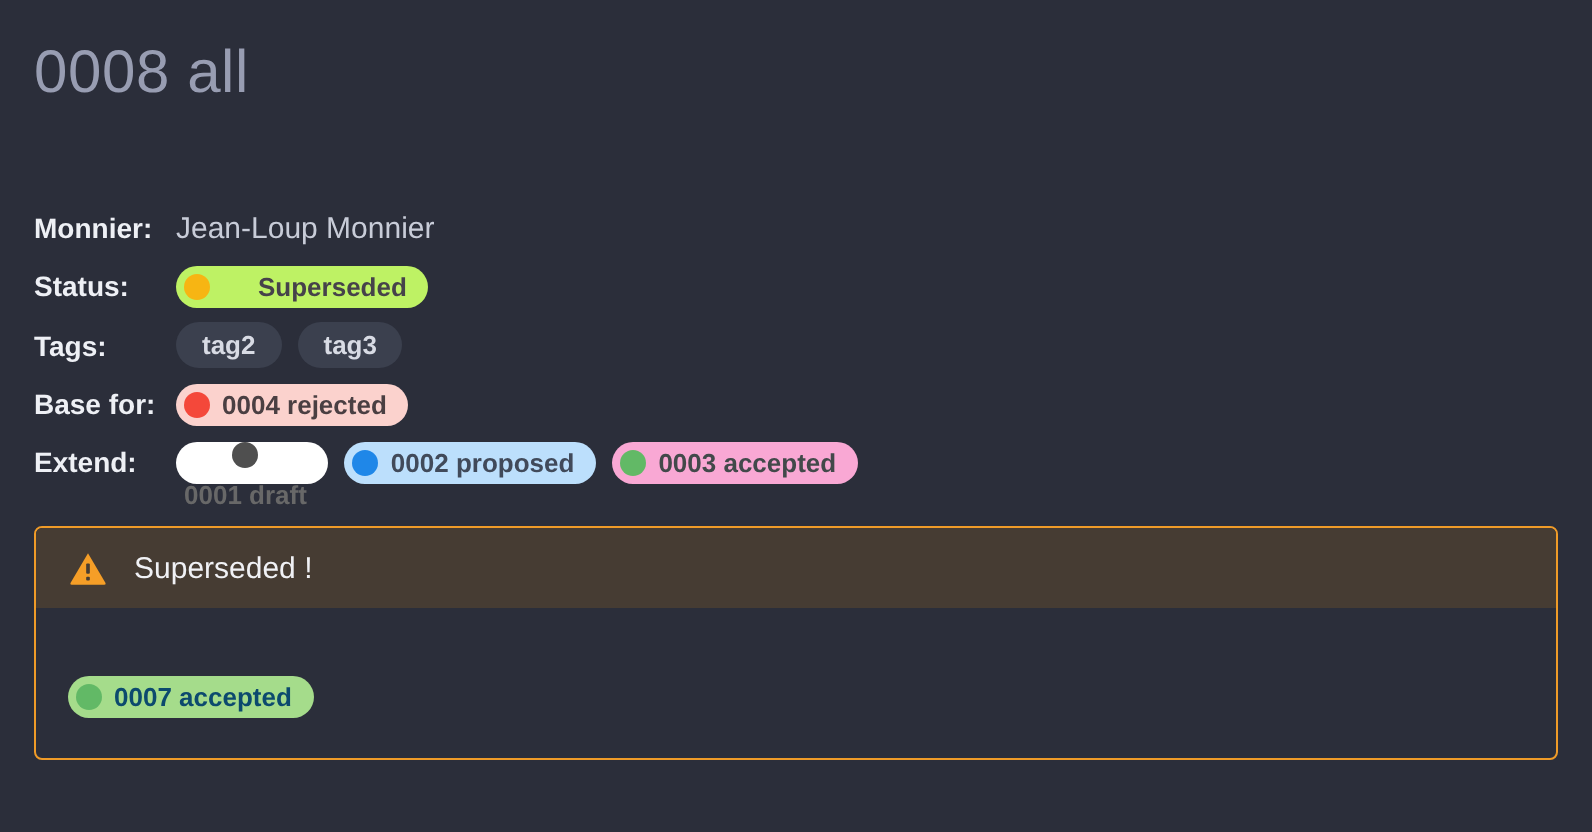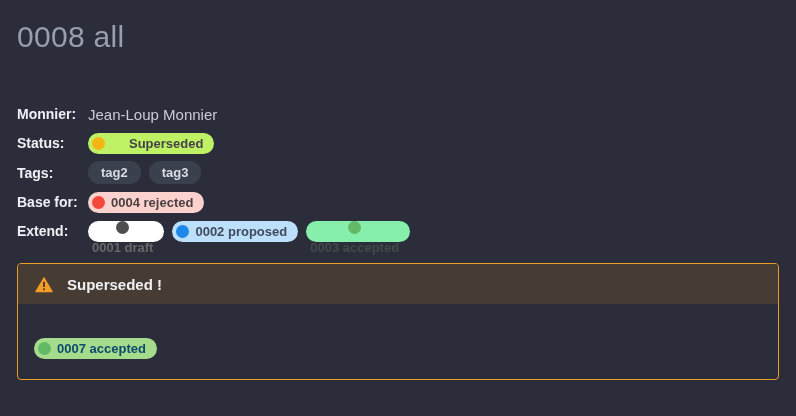--- a/index.html
+++ b/index.html
@@ -41,21 +41,21 @@
   .alert {
     margin-top: 21px;
     border: 1px solid #ef9b28; border-radius: 4px;
     overflow: hidden;
   }
   .alert-header {
     background: #463c33;
     display: flex; align-items: center; gap: 13px;
     padding: 8px 16px; min-height: 40px;
   }
-  .alert-title { font-size: 15px; font-weight: 700; color: #f0f1f5; }
+  .alert-title { font-size: 15px; font-weight: 400; color: #f0f1f5; }
   .warning-icon { width: 20px; height: 20px; flex: none; }
   .alert-body {
     padding: 14px 16px 20px;
     display: flex; align-items: center; gap: 9px;
     font-size: 15px; color: #d3d6e0;
   }
 </style>
 </head>
 <body>
 
@@ -101,21 +101,21 @@
       <span class="meta-label">Extend:</span>
       <span class="chip-group">
         <span class="chip link" style="background: #ffffff; color: rgb(104, 104, 104); flex-direction: column;">
           <span class="dot" style="background: rgb(79, 79, 79);"></span>
           <span>0001 draft</span>
         </span>
         <span class="chip link" style="background: rgb(188, 223, 252); color: rgb(65, 74, 90);">
           <span class="dot" style="background: rgb(31, 135, 232);"></span>
           <span>0002 proposed</span>
         </span>
-        <span class="chip link" style="background: #86efac; color: rgb(66, 73, 74); flex-direction: column;">
+        <span class="chip link" style="background: #f9a8d4; color: rgb(66, 73, 74);">
           <span class="dot" style="background: rgb(98, 185, 102);"></span>
           <span>0003 accepted</span>
         </span>
       </span>
     </div>
 
   </div>
 
   <div class="alert">
     <div class="alert-header">

